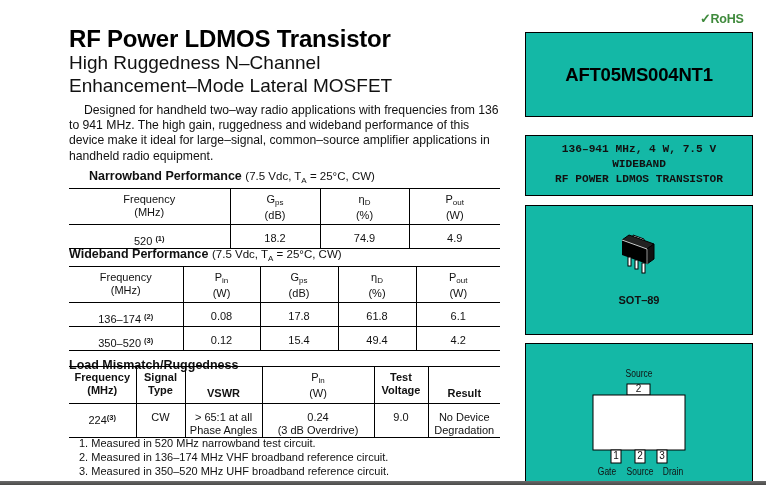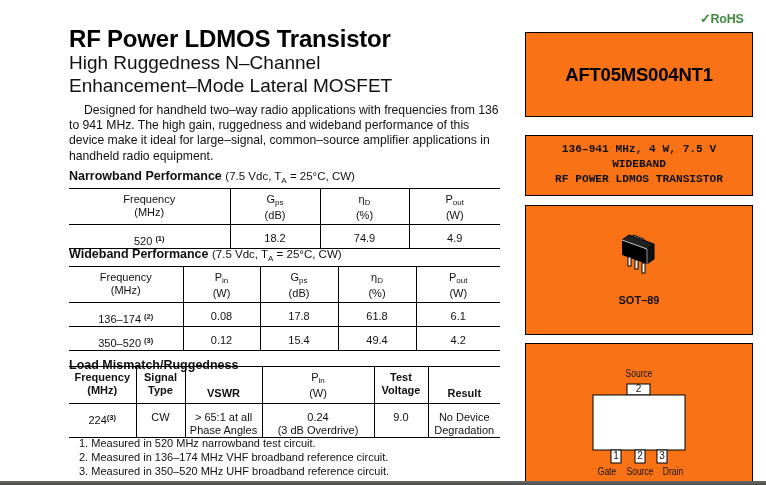--- a/index.html
+++ b/index.html
@@ -39,42 +39,42 @@
   #lm { left: 69px; top: 366px; width: 431px; }
   #lm .hdr th { height: 34px; font-weight: bold; vertical-align: bottom; padding-bottom: 3px; }
   #lm .hdr th.top { vertical-align: top; }
   #lm td { height: 32px; }
 
   .notes { position: absolute; left: 79px; top: 436px; font-size: 11px; line-height: 14px; color: #111; }
 
   .rohs { position: absolute; left: 700px; top: 11px; font-size: 12.5px; font-weight: bold; color: #3f8a3c; letter-spacing: -0.3px; }
   .rohs .check { font-size: 13px; }
 
-  .box { position: absolute; border: 1px solid #000; background: #f97316; }
+  .box { position: absolute; border: 1px solid #000; background: #14b8a6; }
   .pn-box { left: 525px; top: 32px; width: 228px; height: 85px; display: flex; align-items: center; justify-content: center; font-size: 18.5px; font-weight: bold; letter-spacing: -0.2px; color: #000; }
   .desc-box { left: 525px; top: 135px; width: 228px; height: 61px; text-align: center; font-size: 11.2px; font-weight: bold; line-height: 15px; padding-top: 6px; color: #111; font-family: Liberation Mono, monospace; }
   .pkg-box { left: 525px; top: 205px; width: 228px; height: 130px; }
   .pkg-label { position: absolute; left: 0; width: 100%; top: 88px; text-align: center; font-size: 11px; font-weight: bold; color: #111; }
   .pkg-img { position: absolute; left: 94px; top: 26px; }
 
   .pin-box { left: 525px; top: 343px; width: 228px; height: 142px; border-bottom: none; }
   .pin-diag { position: absolute; left: 0; top: 0; }
 
   .bottom-strip { position: absolute; left: 0; top: 481px; width: 766px; height: 4px; background: linear-gradient(#6a6a6a, #4a4a48); }
 </style>
 </head>
 <body>
 
 <div class="title">RF Power LDMOS Transistor</div>
 <div class="subtitle sub1">High Ruggedness N–Channel</div>
 <div class="subtitle sub2">Enhancement–Mode Lateral MOSFET</div>
 
 <p class="intro">Designed for handheld two–way radio applications with frequencies from 136 to 941 MHz. The high gain, ruggedness and wideband performance of this device make it ideal for large–signal, common–source amplifier applications in handheld radio equipment.</p>
 
-<div class="section-h" style="top:169px;">
+<div class="section-h" style="top:169px;margin-left:20px;">
   <span>Narrowband Performance</span>
   <span class="cond"><span>(7.5 Vdc, T</span><sub>A</sub><span> = 25°C, CW)</span></span>
 </div>
 <table class="dt" id="nb">
   <colgroup>
       <col style="width:161px">
       <col style="width:90px">
       <col style="width:89px">
       <col style="width:91px">
     </colgroup>

